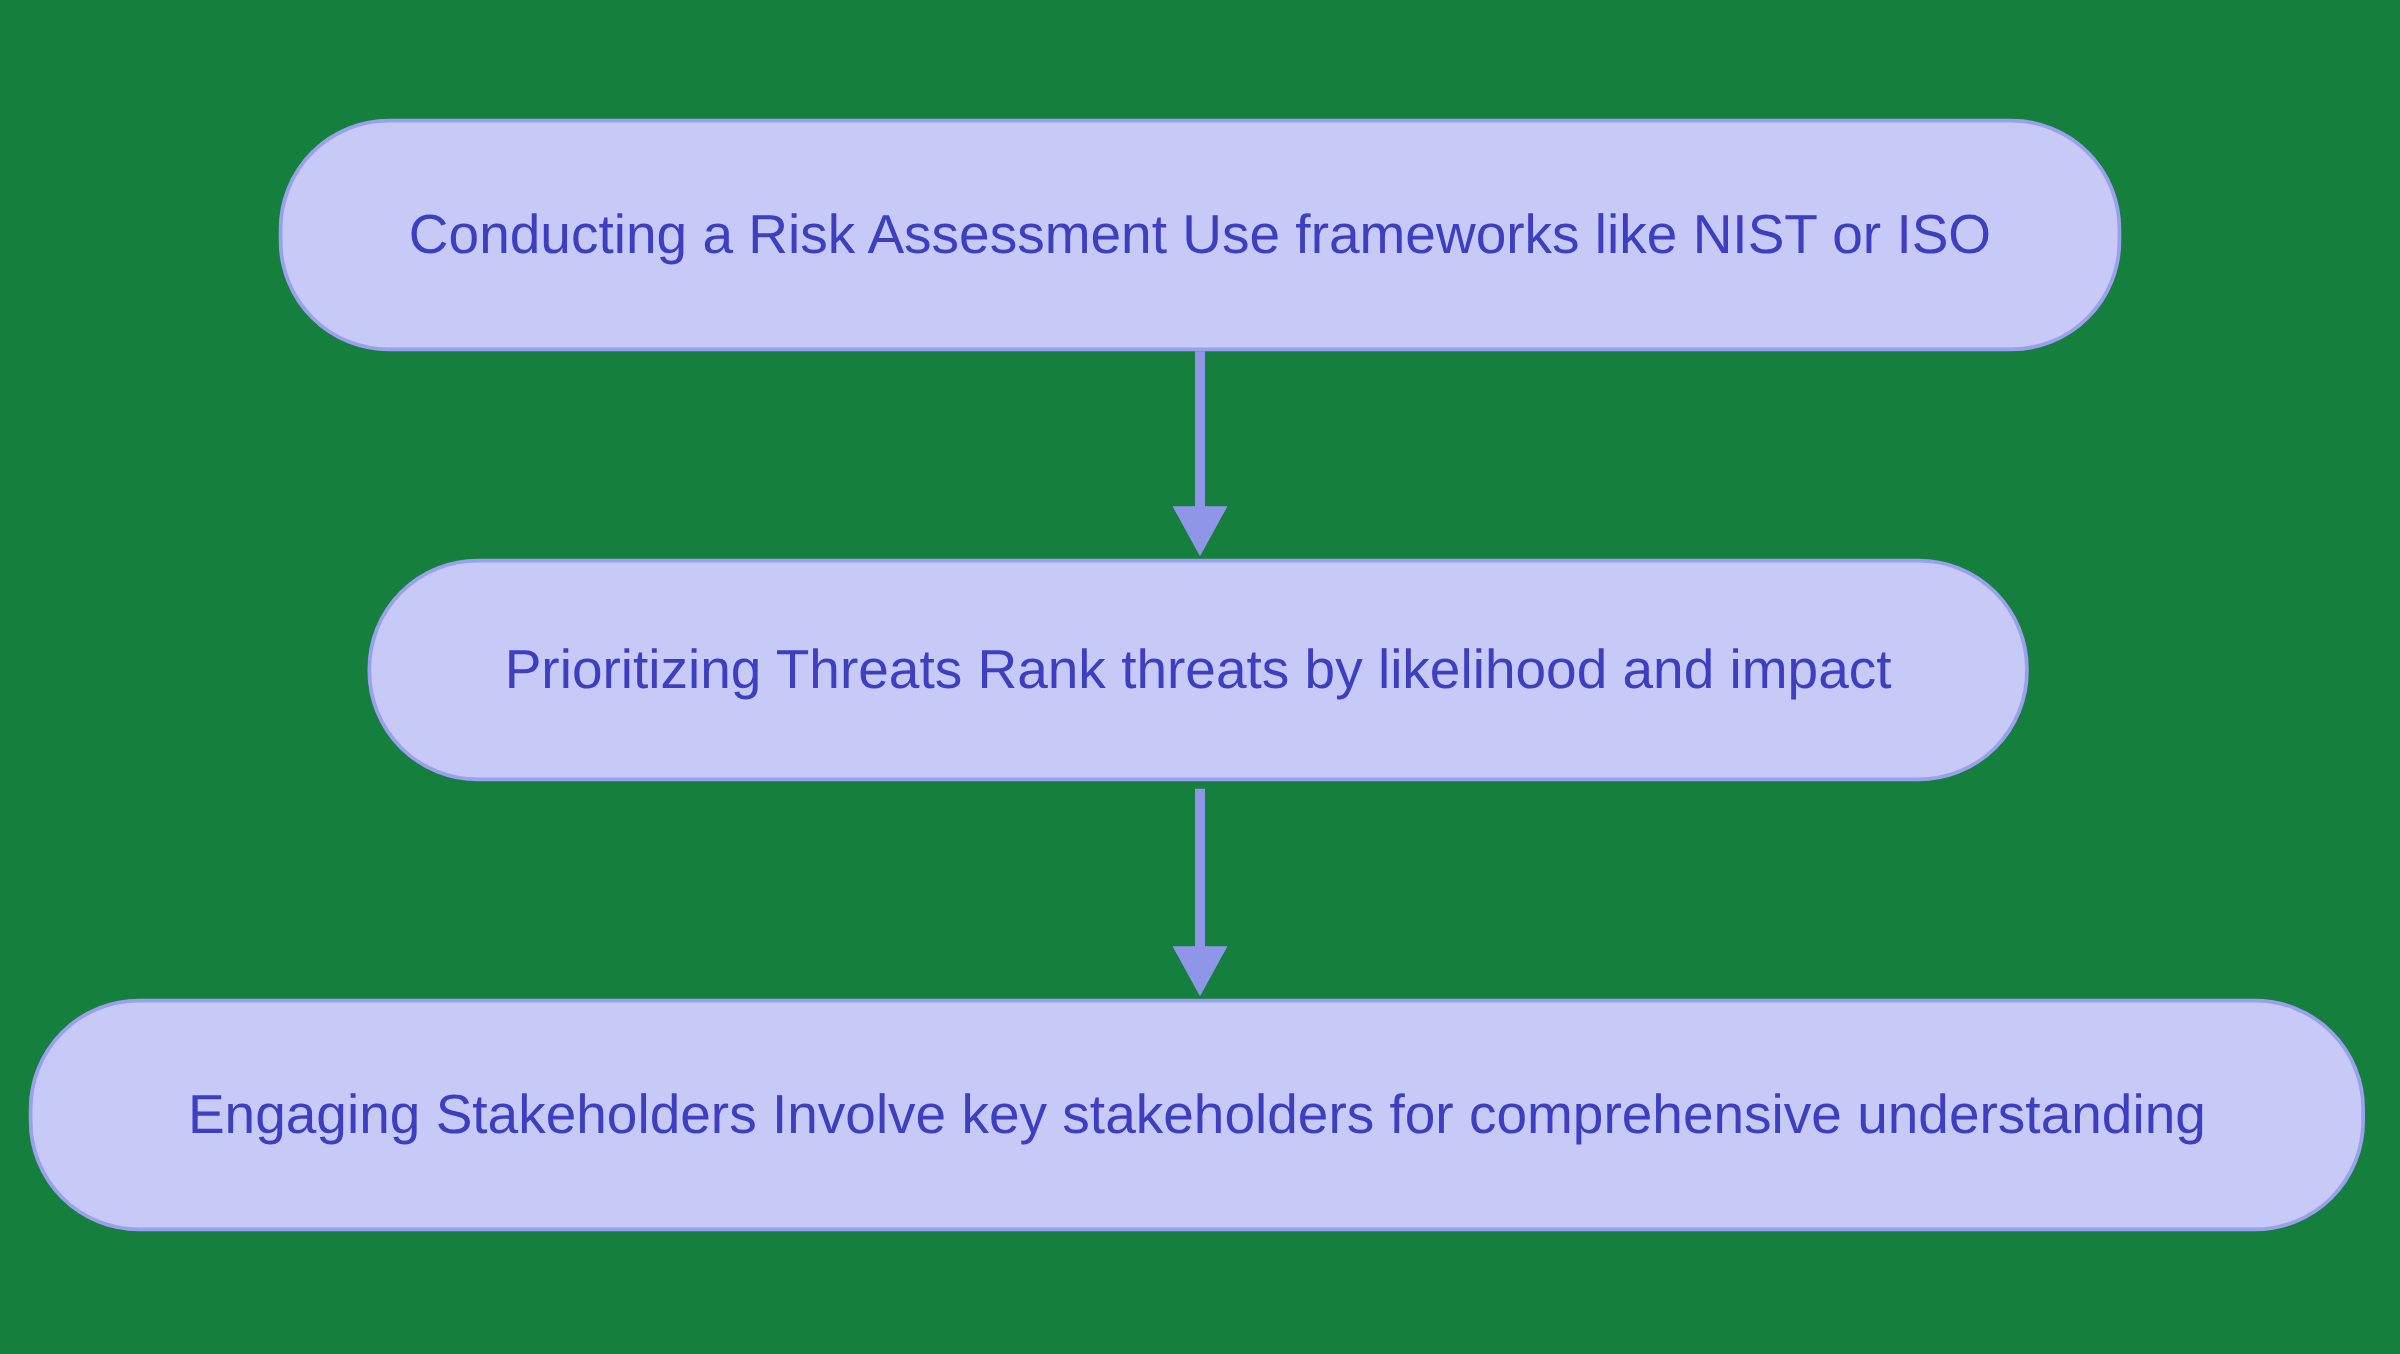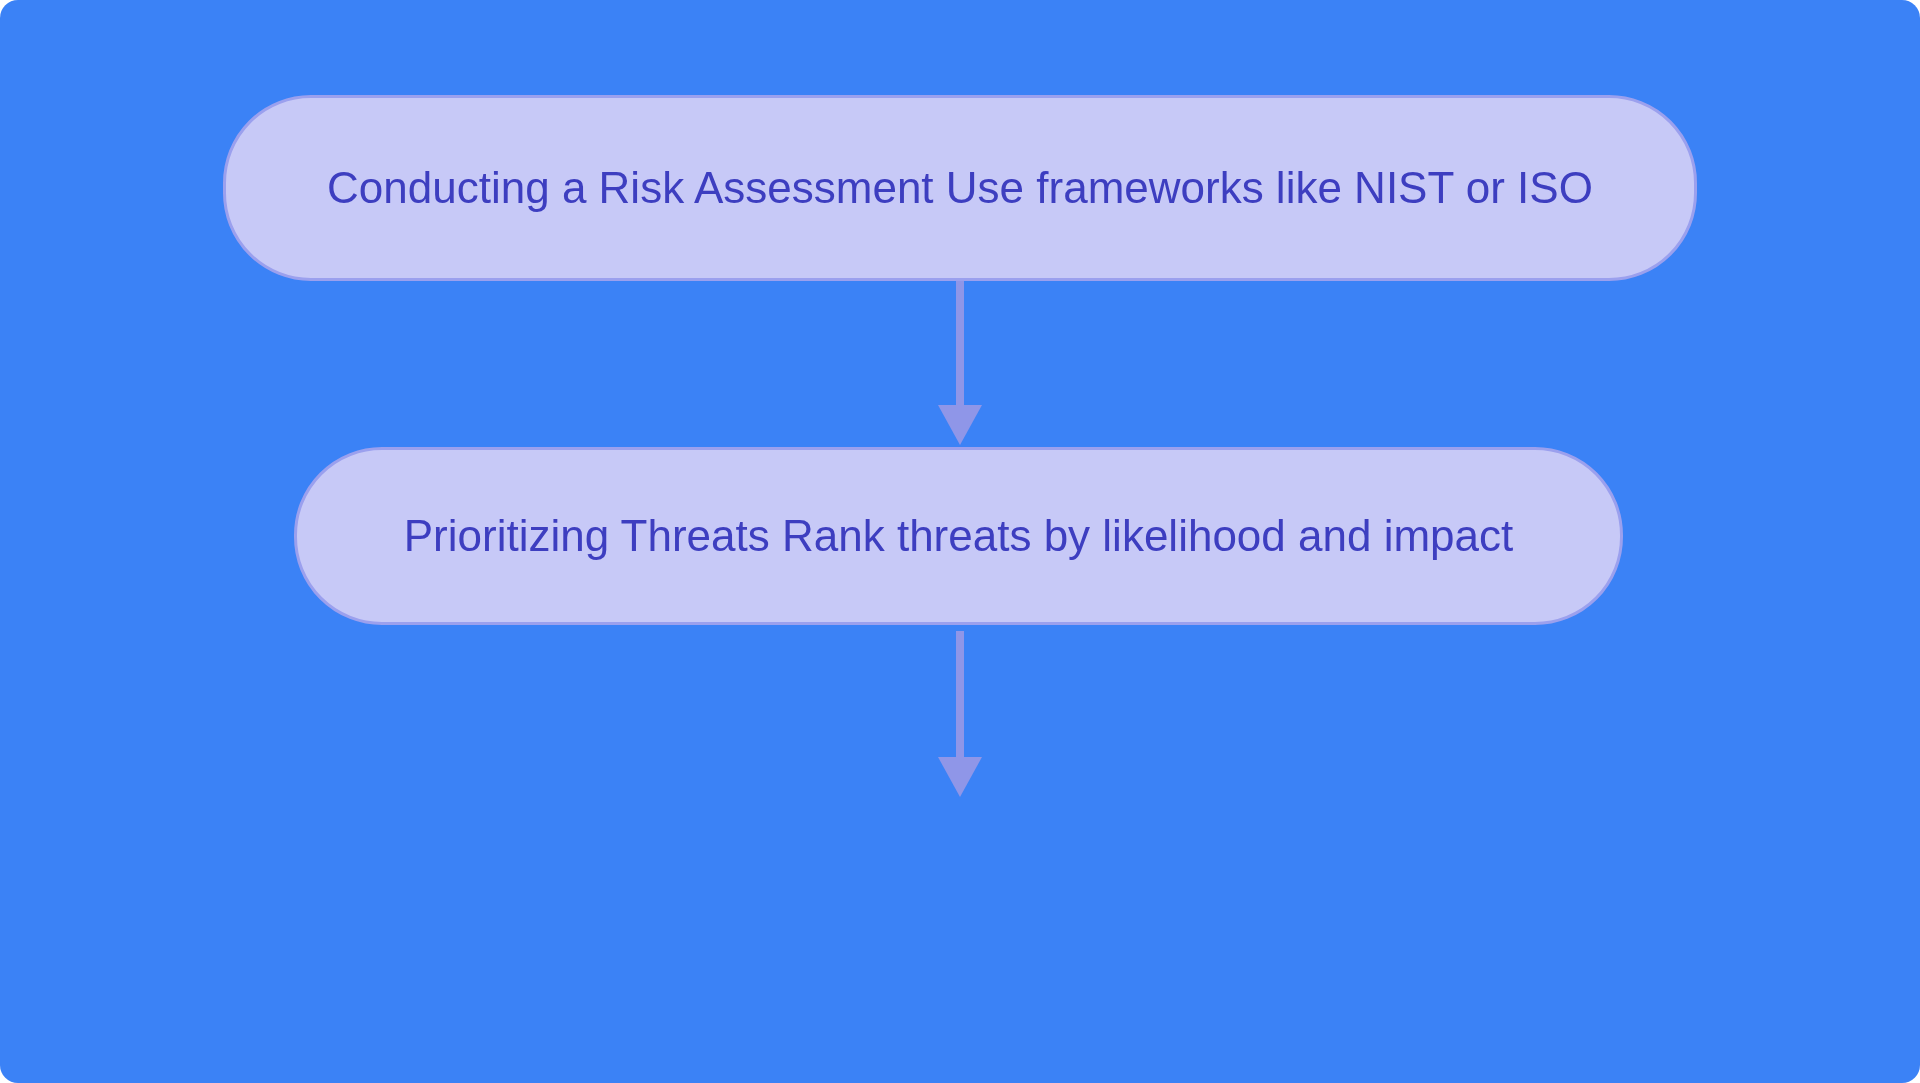--- a/index.html
+++ b/index.html
@@ -4,24 +4,23 @@
 <style>
   html, body {
     margin: 0;
     padding: 0;
     background: #ffffff;
   }
   .canvas {
     position: relative;
     width: 1920px;
     height: 1083px;
-    background: #3b82f6;
+    background: #15803d;
     overflow: hidden;
     font-family: "Liberation Sans", sans-serif;
-    border-radius: 18px;
   }
   .flow-node {
     position: absolute;
     box-sizing: border-box;
     background: #c7c9f7;
     border: 3px solid #9ba0ee;
     border-radius: 88px;
     display: flex;
     align-items: center;
     justify-content: center;
@@ -80,14 +79,17 @@
 
   <div class="flow-node node-2">
     <span class="node-label">Prioritizing Threats Rank threats by likelihood and impact</span>
   </div>
 
   <div class="edge edge-2">
     <div class="edge-line"></div>
     <div class="edge-head"></div>
   </div>
 
+  <div class="flow-node node-3">
+    <span class="node-label">Engaging Stakeholders Involve key stakeholders for comprehensive understanding</span>
+  </div>
 
 </div>
 
 </body></html>

